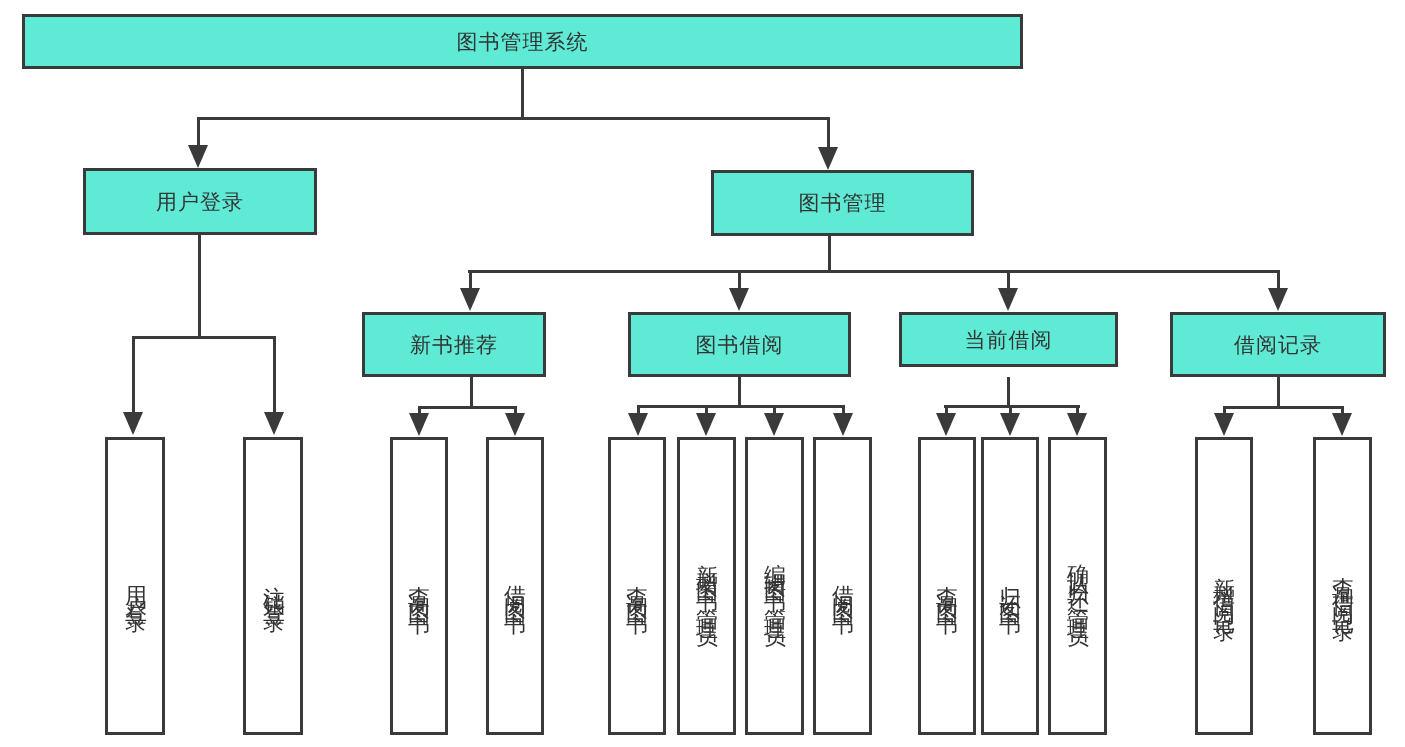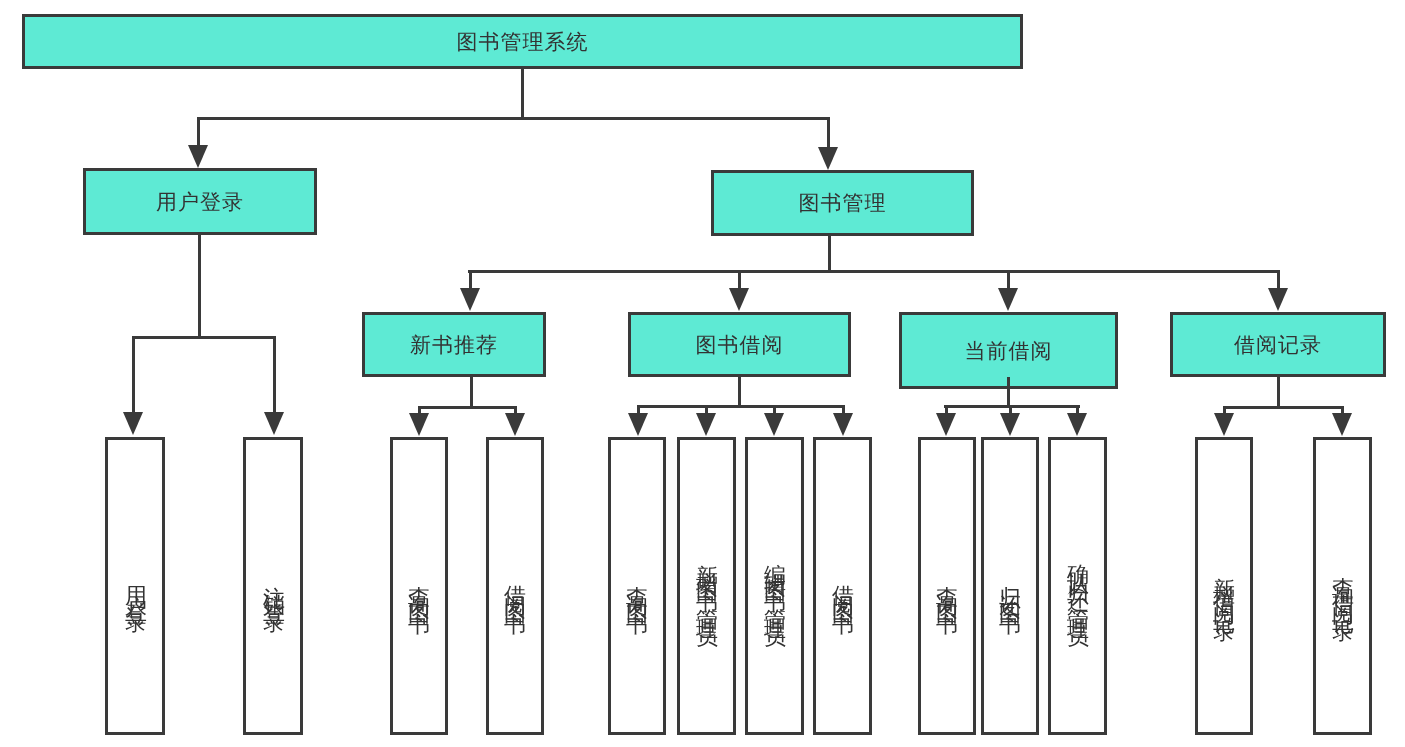--- a/index.html
+++ b/index.html
@@ -68,21 +68,21 @@
 
 <div class="stage">
 
   <div class="hbox" style="left:22px;top:14px;width:1001px;height:55px;">图书管理系统</div>
 
   <div class="hbox" style="left:83px;top:168px;width:234px;height:67px;">用户登录</div>
   <div class="hbox" style="left:711px;top:170px;width:263px;height:66px;">图书管理</div>
 
   <div class="hbox" style="left:362px;top:312px;width:184px;height:65px;">新书推荐</div>
   <div class="hbox" style="left:628px;top:312px;width:223px;height:65px;">图书借阅</div>
-  <div class="hbox" style="left:899px;top:312px;width:219px;height:77px;">当前借阅</div>
+  <div class="hbox" style="left:899px;top:312px;width:219px;height:55px;">当前借阅</div>
   <div class="hbox" style="left:1170px;top:312px;width:216px;height:65px;">借阅记录</div>
 
   <div class="vbox" style="left:105px;width:60px;">用户登录</div>
   <div class="vbox" style="left:243px;width:60px;">注销登录</div>
 
   <div class="vbox" style="left:390px;width:58px;">查询图书</div>
   <div class="vbox" style="left:486px;width:58px;">借阅图书</div>
 
   <div class="vbox" style="left:608px;width:58px;">查询图书</div>
   <div class="vbox" style="left:677px;width:59px;">新增图书（管理员）</div>

